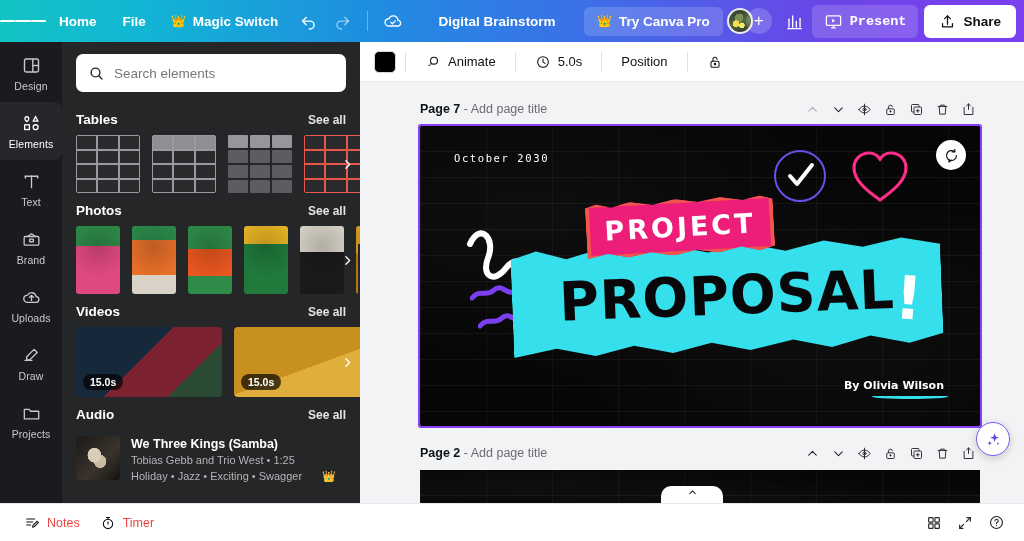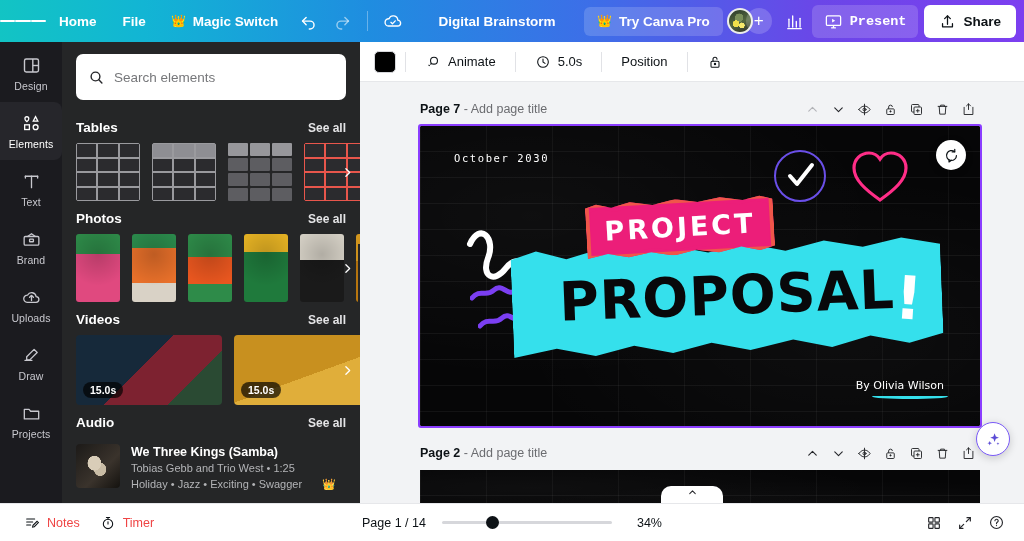--- a/index.html
+++ b/index.html
@@ -63,21 +63,21 @@
     height:58px; display:flex; flex-direction:column; align-items:center; justify-content:center; gap:4px;
     color:#c8c8ce; cursor:pointer; position:relative;
   }
   .rail-item.active { background:#26262b; color:#fff; border-radius:0 8px 8px 0; }
   .rail-label { font-size:10.5px; letter-spacing:.1px; }
 
   
   .panel { width:298px; background:#252627; position:relative; display:flex; flex-direction:column; overflow:hidden; }
   .search-wrap { padding:12px 14px 4px 14px; }
   .search-box {
-    height:46px; background:#fff; border-radius:7px; display:flex; align-items:center; gap:9px; padding:0 12px;
+    height:38px; background:#fff; border-radius:7px; display:flex; align-items:center; gap:9px; padding:0 12px;
   }
   .search-box input {
     border:none; outline:none; font-size:13.5px; color:#3b3c3e; background:transparent; width:100%;
     font-family:"Liberation Sans",sans-serif;
   }
   .search-box input::placeholder { color:#76777a; }
   .panel-scroll { flex:1; overflow:hidden; padding: 6px 0 0 0; }
   .sec-head { display:flex; align-items:baseline; justify-content:space-between; padding: 10px 14px 8px 14px; }
   .sec-title { font-size:13.5px; font-weight:700; color:#fff; }
   .see-all { font-size:12px; font-weight:700; color:#e4e4e6; cursor:pointer; }
@@ -185,21 +185,21 @@
   .cyan-band{
     position:absolute;left:92px;top:116px;width:430px;height:110px;background:#35e0ec;
     transform:rotate(-2.2deg);
     clip-path: polygon(0% 9%,6% 2%,13% 10%,21% 2%,29% 9%,37% 1%,46% 9%,55% 2%,64% 10%,73% 2%,82% 9%,91% 2%,100% 9%,100% 90%,92% 98%,83% 90%,74% 99%,65% 91%,55% 99%,46% 91%,37% 99%,28% 91%,19% 99%,10% 91%,0% 98%);
   }
   .cyan-txt{
     position:absolute;left:0;right:0;top:50%;transform:translateY(-52%);
     text-align:center;color:#08080a;font-size:54px;font-weight:700;letter-spacing:1px;
     font-family:"DejaVu Sans",sans-serif;
   }
-  .author{position:absolute;right:36px;bottom:34px;color:#fff;font-size:11px;font-weight:400;
+  .author{position:absolute;right:36px;bottom:34px;color:#fff;font-size:11px;font-weight:700;
     font-family:"DejaVu Sans",sans-serif;}
   .author-underline{position:absolute;right:32px;bottom:27px;width:76px;height:5px;
     border-bottom:3px solid #35e0ec;border-radius:50%;}
   .excl{position:absolute;right:58px;top:148px;color:#fff;font-size:60px;font-weight:700;line-height:.8;
     font-family:"DejaVu Sans",sans-serif;transform:rotate(4deg);}
   .check-circle{position:absolute;left:354px;top:24px;width:52px;height:52px;border-radius:50%;
     border:2.5px solid #6a4fe8;}
   .heart{position:absolute;left:430px;top:22px;width:60px;height:56px;}
   .squig1{position:absolute;left:50px;top:158px;width:66px;height:18px;}
   .squig2{position:absolute;left:58px;top:186px;width:66px;height:18px;}
@@ -788,28 +788,20 @@
         <svg width="16" height="16" viewBox="0 0 24 24" fill="none" stroke="#0d1216" stroke-width="1.6" stroke-linecap="round">
           <circle cx="12" cy="13.4" r="7"></circle>
             <path d="M12 10v3.6"></path>
             <path d="M9.6 3.8h4.8"></path>
             <path d="M12 3.8v2.6"></path>
         </svg>
       </span>
       <span>Timer</span>
     </div>
 
-    <div class="sb-center">
-      <span class="page-count">Page 1 / 14</span>
-      <div class="zoom-slider">
-        <div class="zoom-track"></div>
-        <div class="zoom-knob"></div>
-      </div>
-      <span class="zoom-pct">34%</span>
-    </div>
 
     <div class="sb-right">
       <div class="sb-ico">
         <svg width="16" height="16" viewBox="0 0 24 24" fill="none" stroke="currentColor" stroke-width="1.7">
           <rect x="4" y="4" width="6.6" height="6.6" rx="1"></rect>
             <rect x="13.4" y="4" width="6.6" height="6.6" rx="1"></rect>
           <rect x="4" y="13.4" width="6.6" height="6.6" rx="1"></rect>
             <rect x="13.4" y="13.4" width="6.6" height="6.6" rx="1"></rect>
         </svg>
       </div>

